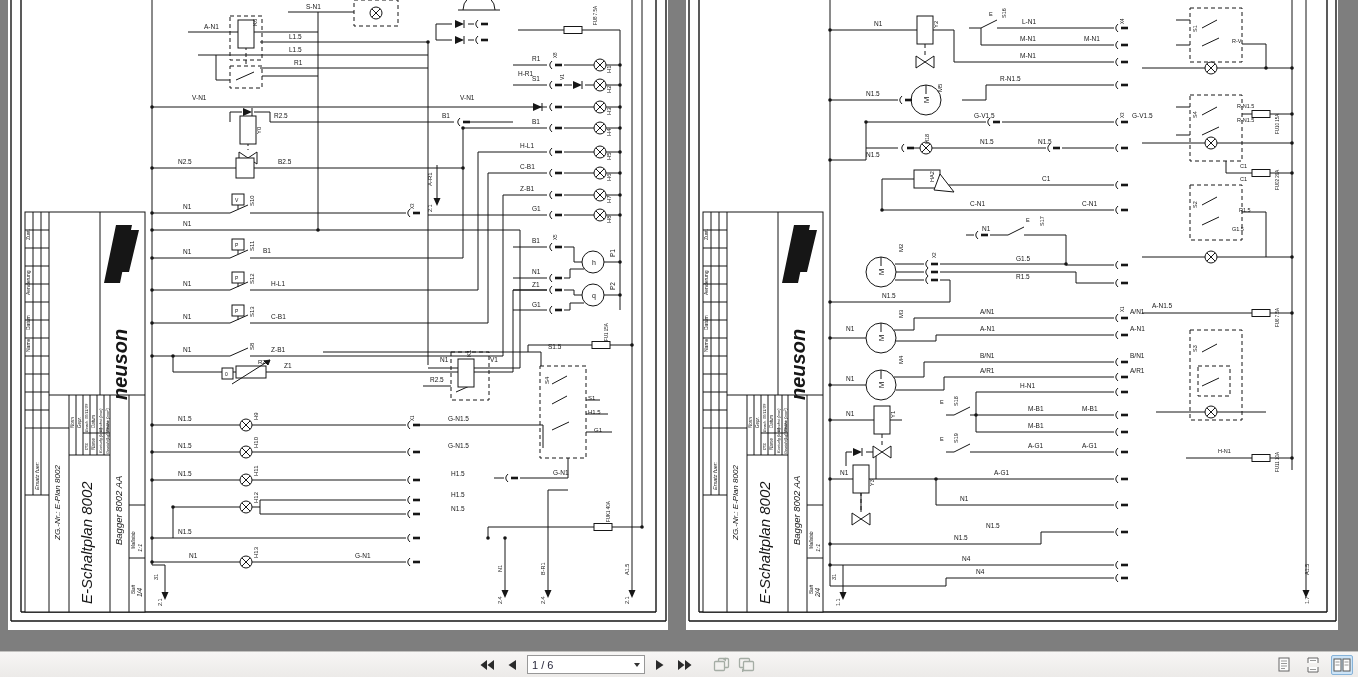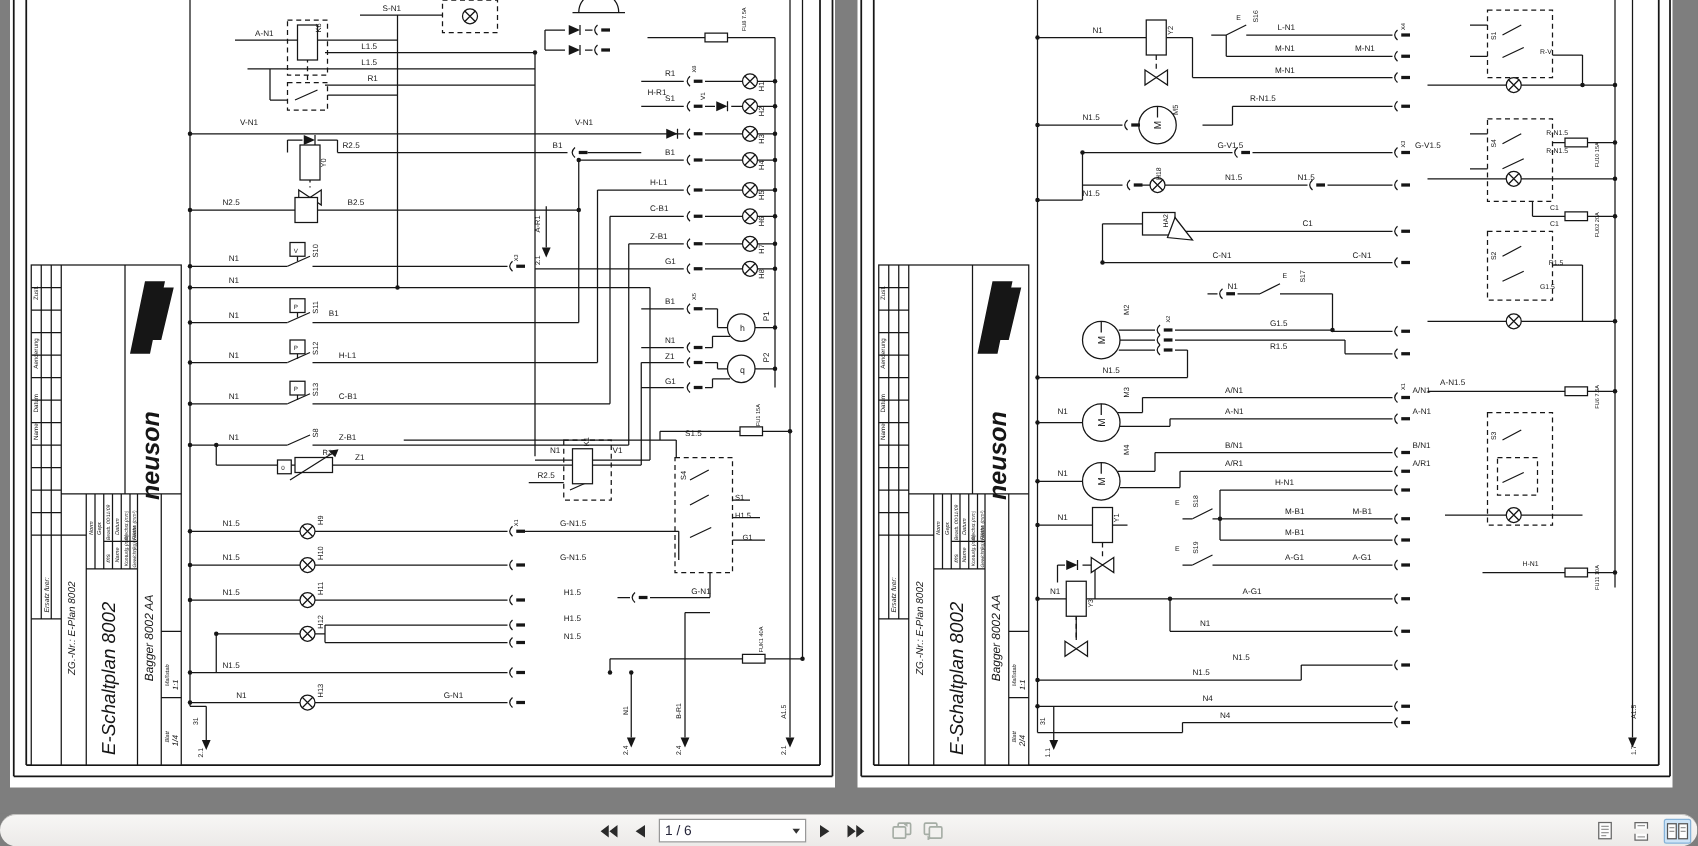--- a/index.html
+++ b/index.html
@@ -3,21 +3,21 @@
 <meta charset="utf-8">
 <style>
   html,body{margin:0;padding:0;}
   body{width:1358px;height:677px;overflow:hidden;background:#7e7e7e;font-family:"Liberation Sans",sans-serif;position:relative;}
   .viewport{position:absolute;left:0;top:0;right:0;height:651px;background:#7e7e7e;overflow:hidden;}
   .page{position:absolute;top:0;height:630px;background:#ffffff;}
   .page svg{display:block;}
   .page svg text{font-family:"Liberation Sans",sans-serif;fill:#161616;}
   .it{font-style:italic;}
   .bold{font-weight:bold;}
-  .toolbar{position:absolute;left:0;right:0;bottom:0;height:25px;background:linear-gradient(#f7f6f5,#eceae8);border-top:1px solid #c2c1bf;border-radius:13px;}
+  .toolbar{position:absolute;left:0;right:0;bottom:0;height:25px;background:linear-gradient(#f7f6f5,#eceae8);border-top:1px solid #c2c1bf;}
   .nav{position:absolute;left:477px;top:0;height:25px;display:flex;align-items:center;gap:5px;}
   .views{position:absolute;right:5px;top:0;height:25px;display:flex;align-items:center;gap:7px;}
   .tbtn{width:20px;height:20px;display:flex;align-items:center;justify-content:center;background:none;border:none;padding:0;cursor:default;}
   .pagebox{width:108px;height:17px;background:#fff;border:1px solid #989898;display:flex;align-items:center;justify-content:space-between;padding:0 4px;}
   .pagebox input{border:none;outline:none;width:80px;font:11px "Liberation Sans",sans-serif;color:#26263a;background:transparent;padding:0;}
   .caret{width:0;height:0;border-left:3.5px solid transparent;border-right:3.5px solid transparent;border-top:4px solid #333;}
   .vbtn{display:flex;align-items:center;justify-content:center;width:22px;height:20px;border-radius:2px;background:none;border:1px solid transparent;padding:0;}
   .vbtn.active{background:#cde4f7;border:1px solid #86b3d9;}
 </style>
 </head>

